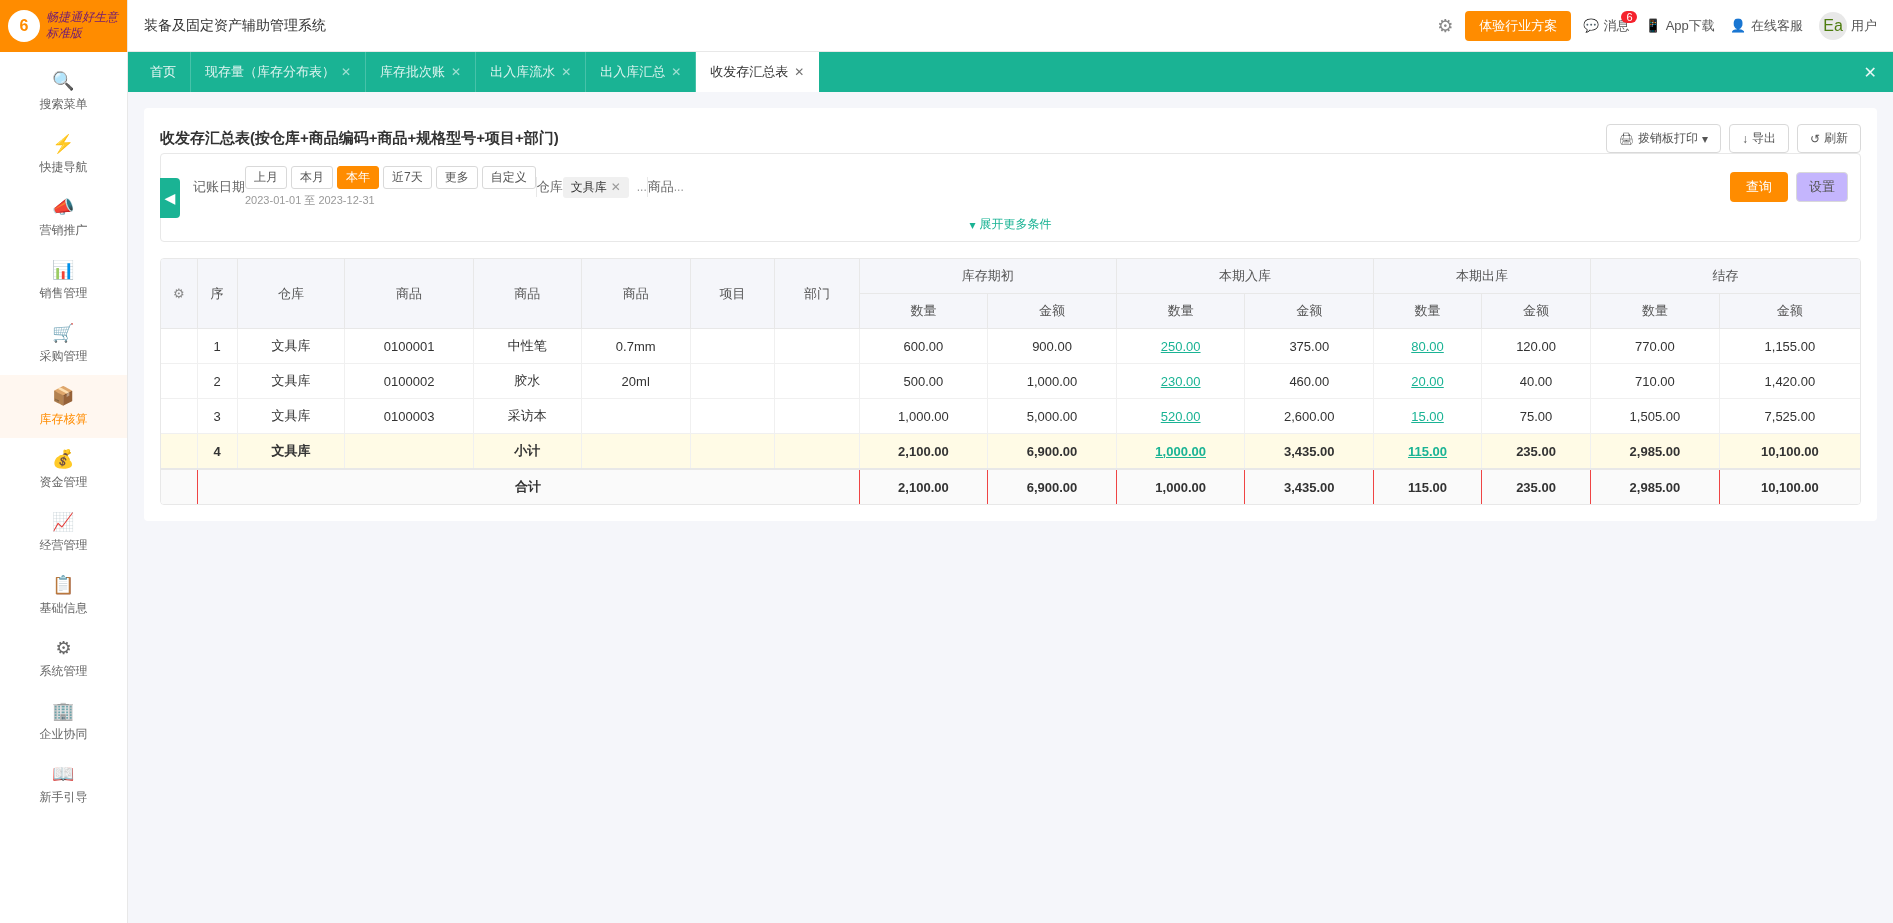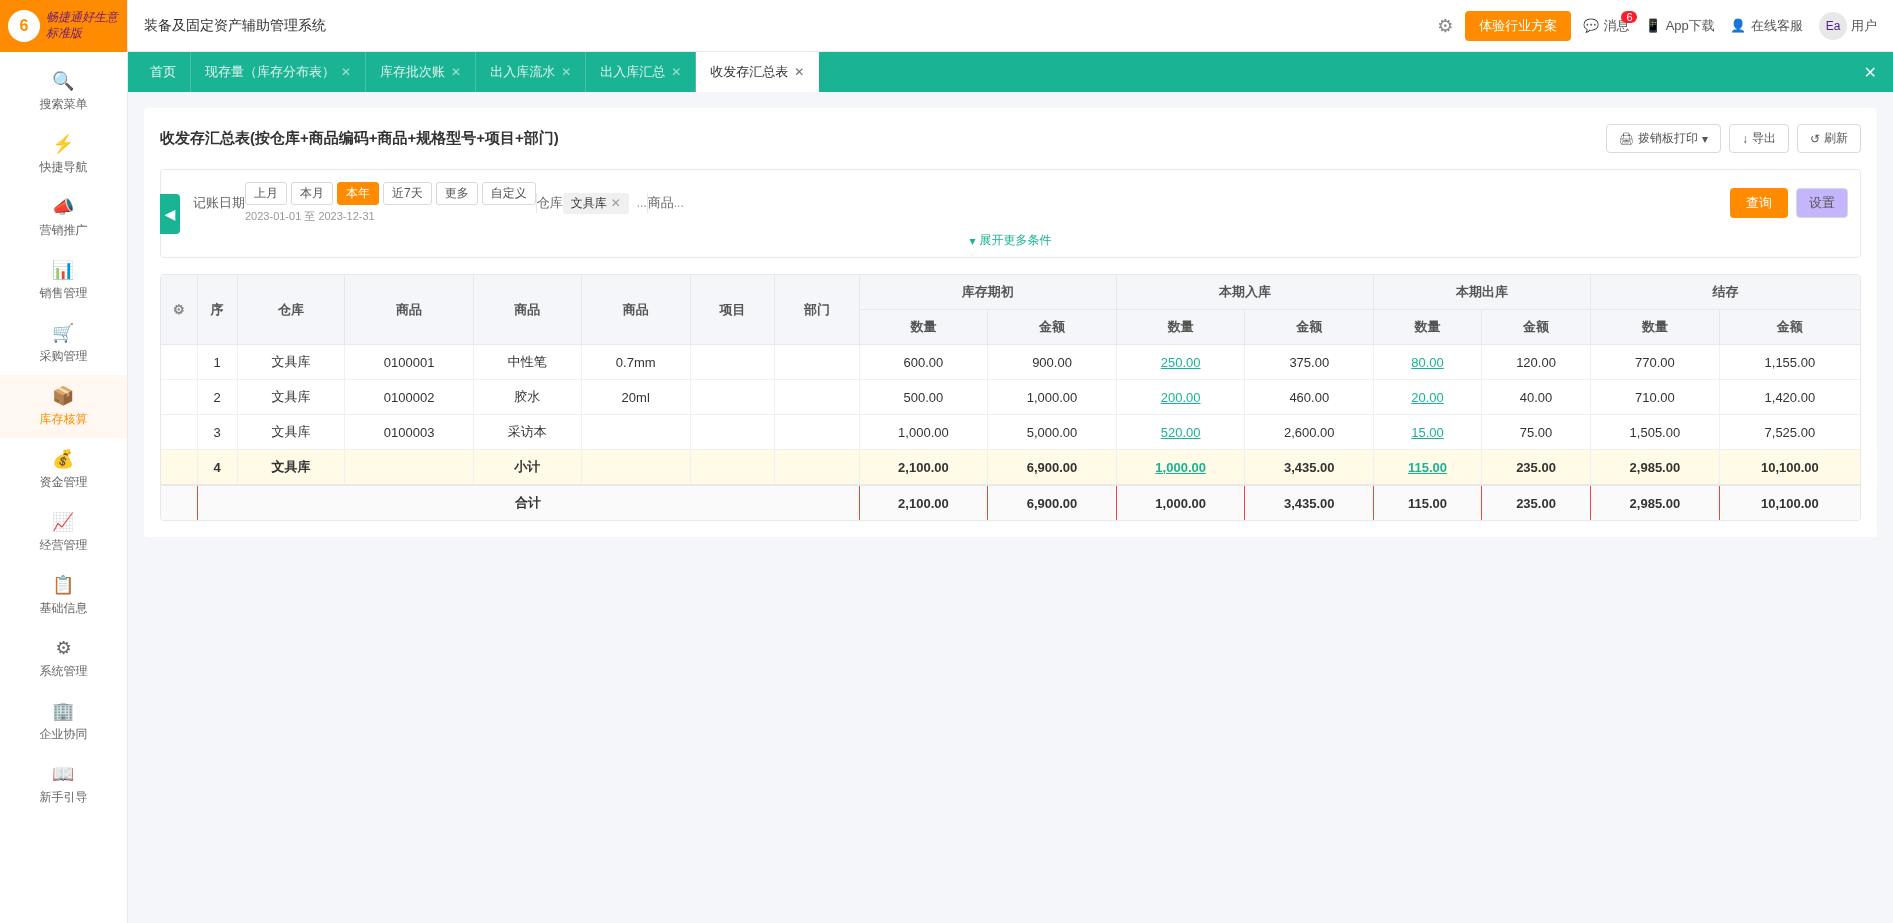--- a/index.html
+++ b/index.html
@@ -19,36 +19,36 @@
     .main { flex: 1; display: flex; flex-direction: column; overflow: hidden; }
 
     
     .topbar { height: 52px; background: #fff; display: flex; align-items: center; padding: 4px 16px; border-bottom: 1px solid #e8e8e8; gap: 12px; }
     .topbar-title { font-size: 14px; color: #333; flex: 1; }
     .topbar-settings { color: #888; cursor: pointer; font-size: 18px; }
     .topbar-trial-btn { background: #ff8c00; color: #fff; border: none; padding: 6px 14px; border-radius: 4px; cursor: pointer; font-size: 13px; }
     .topbar-right { display: flex; align-items: center; gap: 16px; margin-left: auto; }
     .topbar-right-item { display: flex; align-items: center; gap: 4px; color: #555; cursor: pointer; font-size: 13px; position: relative; }
     .badge { background: #f5222d; color: #fff; border-radius: 8px; font-size: 11px; padding: 0 4px; position: absolute; top: -6px; right: -8px; min-width: 16px; text-align: center; }
-    .user-avatar { width: 28px; height: 28px; background: #e8e8e8; border-radius: 50%; display: flex; align-items: center; justify-content: center; font-size: 12px; color: #4c1d95; }
+    .user-avatar { width: 28px; height: 28px; background: #e8e8e8; border-radius: 50%; display: flex; align-items: center; justify-content: center; font-size: 16px; color: #4d7c0f; }
 
     
     .tabbar { height: 40px; background: #1ab394; display: flex; align-items: center; padding: 0 8px; gap: 0; }
     .tab { display: flex; align-items: center; padding: 0 14px; height: 40px; cursor: pointer; color: rgba(255,255,255,0.85); font-size: 13px; gap: 6px; border-right: 1px solid rgba(255,255,255,0.2); }
     .tab.active { background: #fff; color: #333; }
     .tab-close { font-size: 12px; color: inherit; opacity: 0.7; }
     .tab-main { color: rgba(255,255,255,0.9); }
     .tabbar-close-all { margin-left: auto; color: rgba(255,255,255,0.9); cursor: pointer; font-size: 16px; padding: 4px 8px; }
 
     
     .content { flex: 1; overflow: auto; background: #f5f6fa; padding: 16px; }
     .page-card { background: #fff; border-radius: 4px; padding: 16px; }
 
     
-    .page-title { font-size: 15px; font-weight: bold; color: #333; margin-bottom: 16px; display: flex; align-items: center; justify-content: space-between; }
+    .page-title { font-size: 15px; font-weight: bold; color: #333; display: flex; align-items: center; justify-content: space-between; }
     .page-title-actions { display: flex; gap: 8px; }
     .btn-action { display: flex; align-items: center; gap: 4px; padding: 5px 12px; border: 1px solid #d9d9d9; border-radius: 4px; background: #fff; cursor: pointer; font-size: 12px; color: #555; }
     .btn-refresh { display: flex; align-items: center; gap: 4px; padding: 5px 12px; border: 1px solid #d9d9d9; border-radius: 4px; background: #fff; cursor: pointer; font-size: 12px; color: #555; }
 
     
     .filter-bar { border: 1px solid #e8e8e8; border-radius: 4px; margin-bottom: 16px; padding: 12px 12px 8px; position: relative; }
     .filter-toggle { position: absolute; left: -1px; top: 50%; transform: translateY(-50%); width: 20px; height: 40px; background: #1ab394; border-radius: 0 4px 4px 0; display: flex; align-items: center; justify-content: center; cursor: pointer; color: #fff; font-size: 14px; }
     .filter-row { display: flex; align-items: center; margin-left: 20px; flex-wrap: wrap; }
     .filter-label { color: #666; font-size: 13px; white-space: nowrap; }
     .filter-date-options { display: flex; align-items: flex-end; gap: 4px; }
@@ -63,21 +63,21 @@
     .filter-actions-right { margin-left: auto; display: flex; gap: 8px; }
     .btn-query { background: #ff8c00; color: #fff; border: none; padding: 5px 16px; border-radius: 4px; cursor: pointer; font-size: 13px; }
     .btn-settings { background: #c4b5fd; color: #555; border: 1px solid #d9d9d9; padding: 5px 12px; border-radius: 4px; cursor: pointer; font-size: 13px; }
     .expand-row { display: flex; justify-content: center; margin-top: 8px; }
     .expand-btn { display: flex; align-items: center; gap: 4px; color: #1ab394; font-size: 12px; cursor: pointer; border: none; background: none; }
 
     
     .table-wrap { border: 1px solid #e8e8e8; border-radius: 4px; overflow: hidden; }
     table { width: 100%; border-collapse: collapse; font-size: 13px; }
     thead tr { background: #f5f6fa; }
-    thead th { padding: 8px 10px; text-align: center; border-bottom: 1px solid #e8e8e8; border-right: 1px solid #e8e8e8; color: #555; font-weight: 700; white-space: nowrap; }
+    thead th { padding: 8px 10px; text-align: center; border-bottom: 1px solid #e8e8e8; border-right: 1px solid #e8e8e8; color: #555; font-weight: 400; white-space: nowrap; }
     thead th:last-child { border-right: none; }
     tbody tr { background: #fff; }
     tbody tr.subtotal { background: #fffbe6; font-weight: bold; }
     tbody td { padding: 8px 10px; text-align: center; border-bottom: 1px solid #f0f0f0; border-right: 1px solid #f0f0f0; color: #333; white-space: nowrap; }
     tbody td:last-child { border-right: none; }
     .td-link { color: #1ab394; text-decoration: underline; cursor: pointer; }
     tfoot tr { background: #fafafa; }
     tfoot td { padding: 8px 10px; text-align: center; border-top: 2px solid #e8e8e8; border-right: 1px solid #ef4444; font-weight: bold; color: #333; }
     tfoot td:last-child { border-right: none; }
     .col-settings { color: #888; cursor: pointer; width: 36px; }
@@ -320,21 +320,21 @@
     <td></td>
     <td>2</td>
     <td>文具库</td>
     <td>0100002</td>
     <td>胶水</td>
     <td>20ml</td>
     <td></td>
     <td></td>
     <td>500.00</td>
     <td>1,000.00</td>
-    <td class="td-link">200.00</td>
+    <td class="td-link">230.00</td>
     <td>460.00</td>
     <td class="td-link">20.00</td>
     <td>40.00</td>
     <td>710.00</td>
     <td>1,420.00</td>
   </tr>
               <tr>
     <td></td>
     <td>3</td>
     <td>文具库</td>

